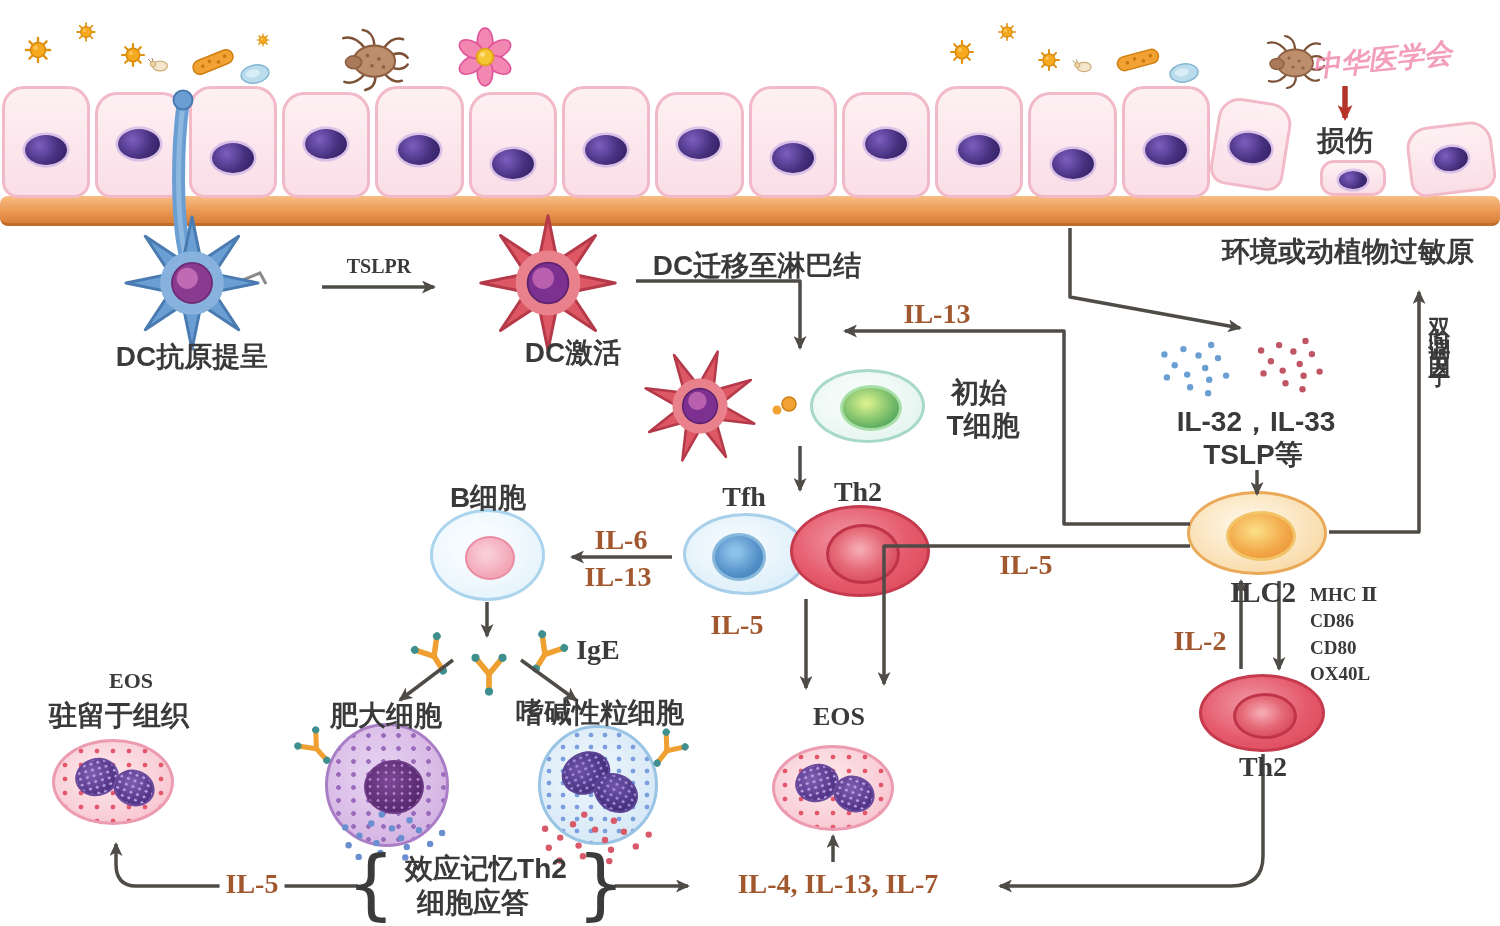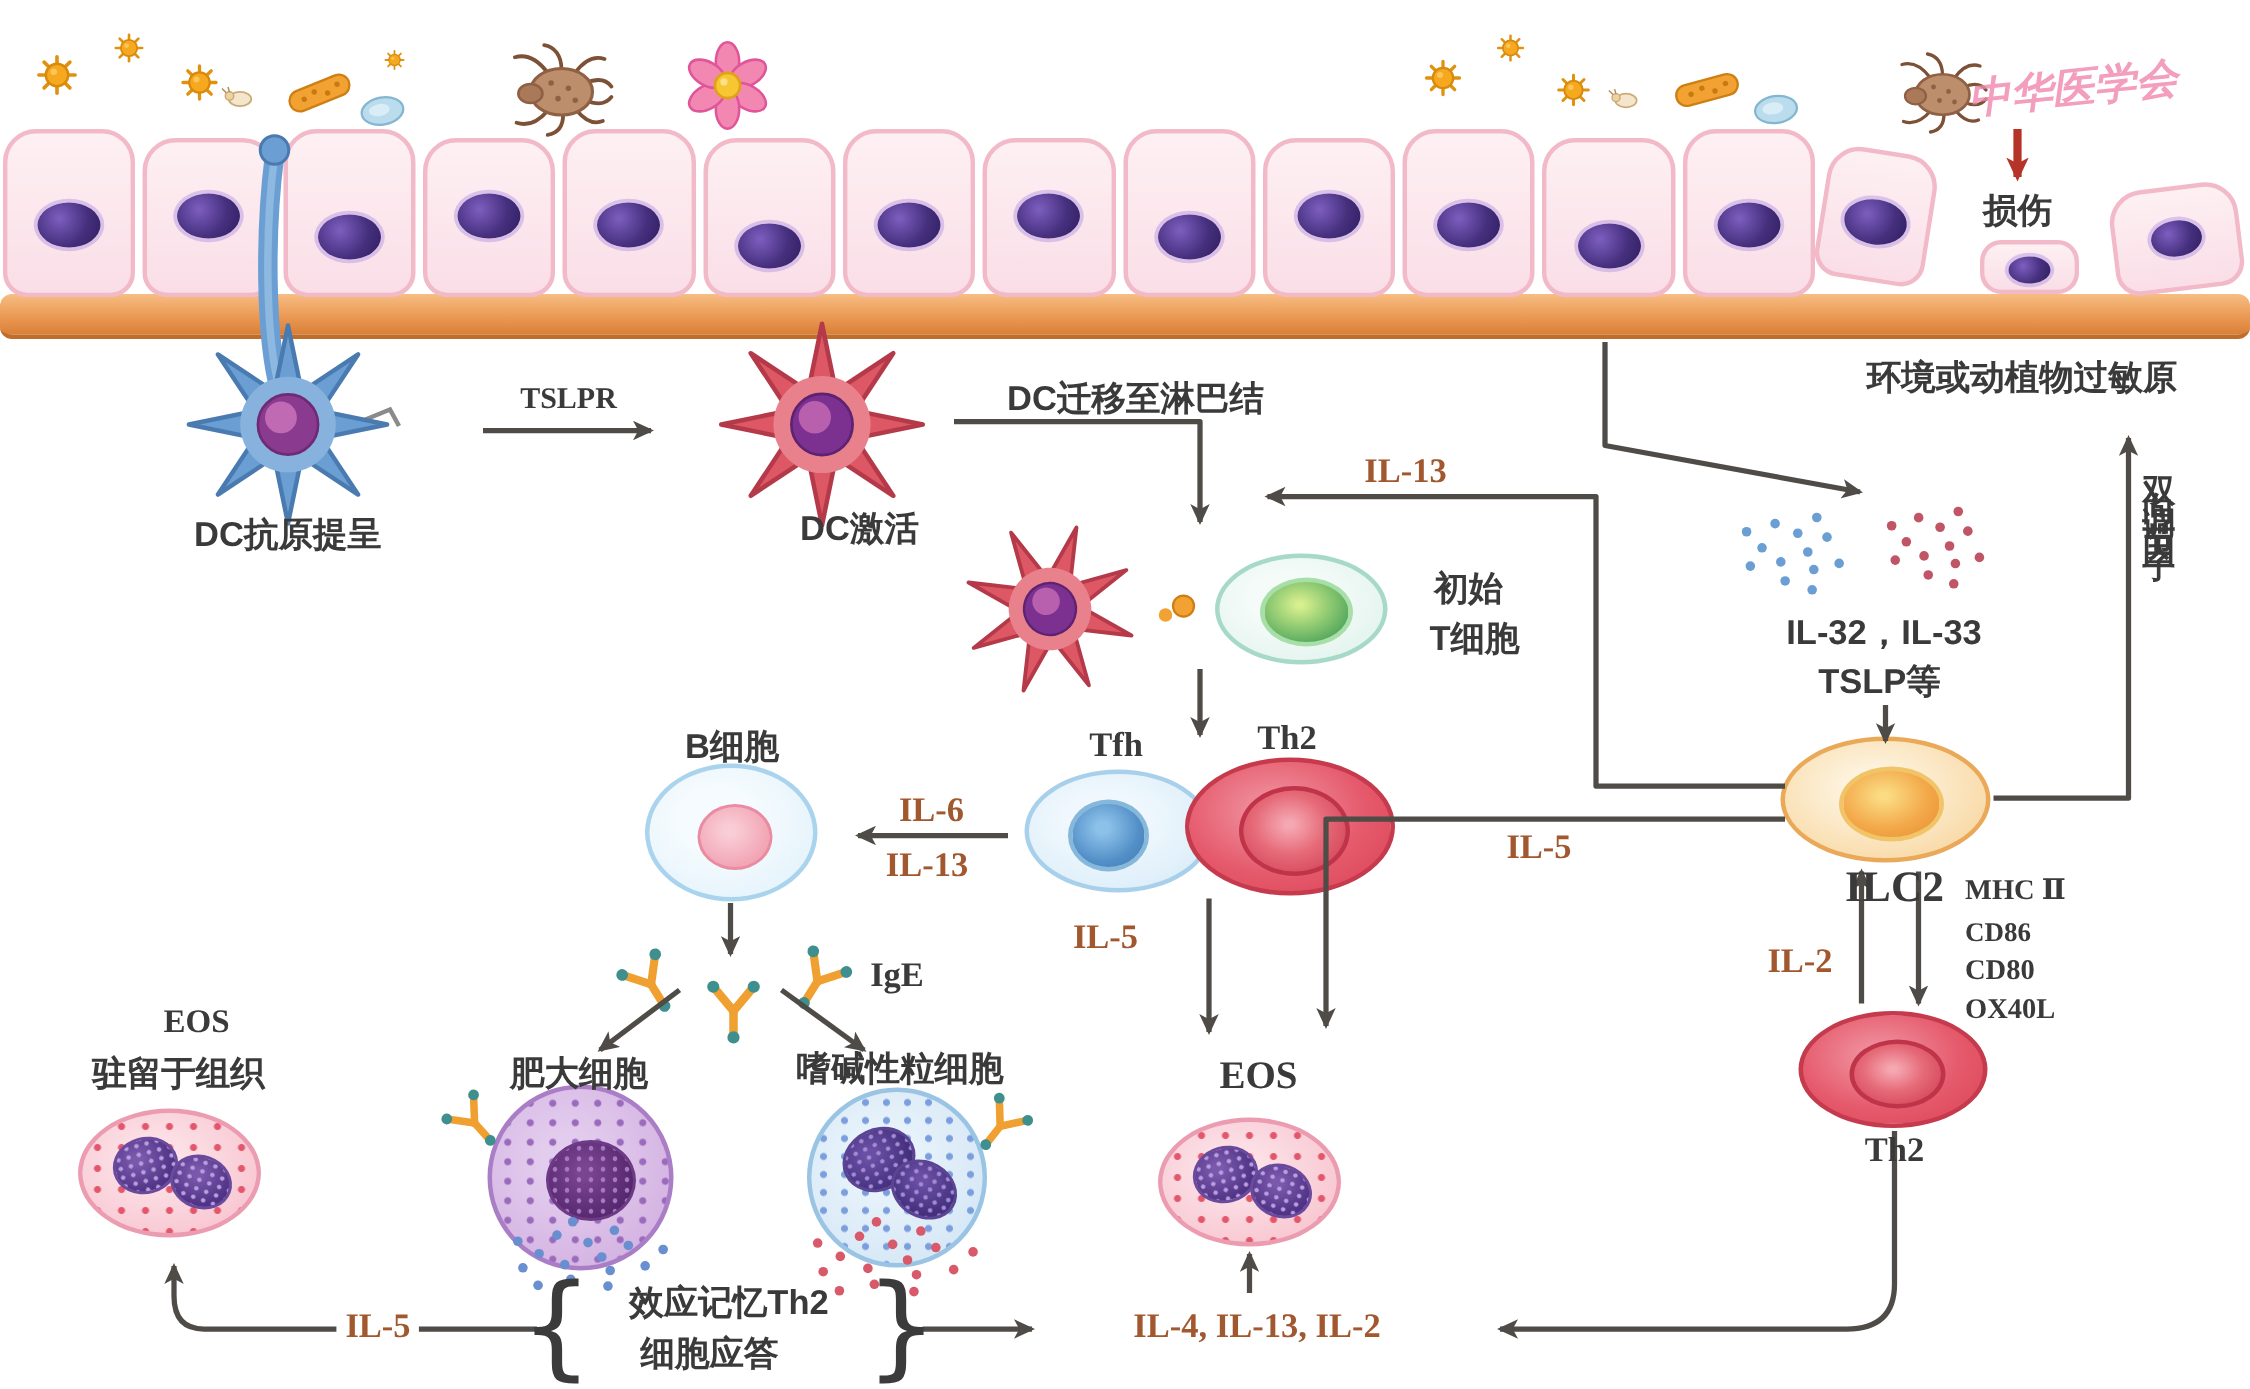--- a/index.html
+++ b/index.html
@@ -51,21 +51,21 @@
     background:radial-gradient(circle,#a878c4 1.3px,transparent 1.8px) 0 0/8px 7px,
                radial-gradient(circle at 42% 38%,#7a4490 10%,#54276c 75%);
     border:2px solid #6d3a85}
   .baso{position:absolute;border-radius:50%;z-index:2;border:3px solid #9ac4e4;
     background:radial-gradient(circle,#7a9ede 2px,transparent 2.7px) 1px 1px/14px 12px,
                radial-gradient(circle at 42% 40%,#eaf4fb 15%,#cfe3f4)}
   .baso .lobe{background:radial-gradient(circle,#a48cd4 1.2px,transparent 1.7px) 0 0/7px 6px,
                radial-gradient(ellipse at 40% 35%,#6a4fa4 10%,#44307e 70%);border:2px solid #5c4494}
 
   
-  .lbl{position:absolute;transform:translate(-50%,-50%);font-size:23px;line-height:1.2;color:#3a3a3a;
+  .lbl{position:absolute;transform:translate(-50%,-50%);font-size:28px;line-height:1.2;color:#3a3a3a;
     font-weight:600;white-space:nowrap;z-index:5}
   .latin{font-family:"Liberation Serif","DejaVu Serif",serif}
   .cyt{color:#a2582f;font-family:"Liberation Serif","DejaVu Serif",serif;font-weight:700}
   .la{transform:translate(0,-50%)}
   .bgw{background:#fff;padding:0 6px}
   .brace{font-size:76px;font-weight:400;line-height:1;color:#3b3b3b;font-family:"DejaVu Sans",sans-serif}
   .wm{color:#ef86ac;opacity:.8;font-size:28px;font-style:italic;font-weight:700;
     font-family:"Liberation Serif","DejaVu Serif",serif}
 
   .overlay{position:absolute;left:0;top:0;z-index:3;pointer-events:none}
@@ -407,21 +407,21 @@
   <span class="lbl" style="left:488px;top:498px">B细胞</span>
   <span class="lbl latin" style="left:598px;top:650px">IgE</span>
 
   <span class="lbl cyt" style="left:937px;top:314px">IL-13</span>
   <span class="lbl cyt" style="left:621px;top:540px">IL-6</span>
   <span class="lbl cyt" style="left:618px;top:577px">IL-13</span>
   <span class="lbl cyt" style="left:737px;top:625px">IL-5</span>
   <span class="lbl cyt" style="left:1026px;top:565px">IL-5</span>
   <span class="lbl cyt" style="left:1200px;top:641px">IL-2</span>
   <span class="lbl cyt bgw" style="left:252px;top:884px">IL-5</span>
-  <span class="lbl cyt" style="left:838px;top:884px">IL-4, IL-13, IL-2</span>
+  <span class="lbl cyt" style="left:838px;top:884px">IL-4, IL-13, IL-7</span>
   <span class="lbl" style="left:1256px;top:422px">IL-32，IL-33</span>
   <span class="lbl" style="left:1253px;top:455px">TSLP等</span>
 
   <span class="lbl latin" style="left:1263px;top:592px;font-size:29px;font-weight:700">ILC2</span>
   <span class="lbl latin la" style="left:1310px;top:595px;font-size:19px">MHC Ⅱ</span>
   <span class="lbl latin la" style="left:1310px;top:622px;font-size:18px">CD86</span>
   <span class="lbl latin la" style="left:1310px;top:648px;font-size:19px">CD80</span>
   <span class="lbl latin la" style="left:1310px;top:674px;font-size:19px">OX40L</span>
 
   <span class="lbl" style="left:386px;top:716px">肥大细胞</span>

